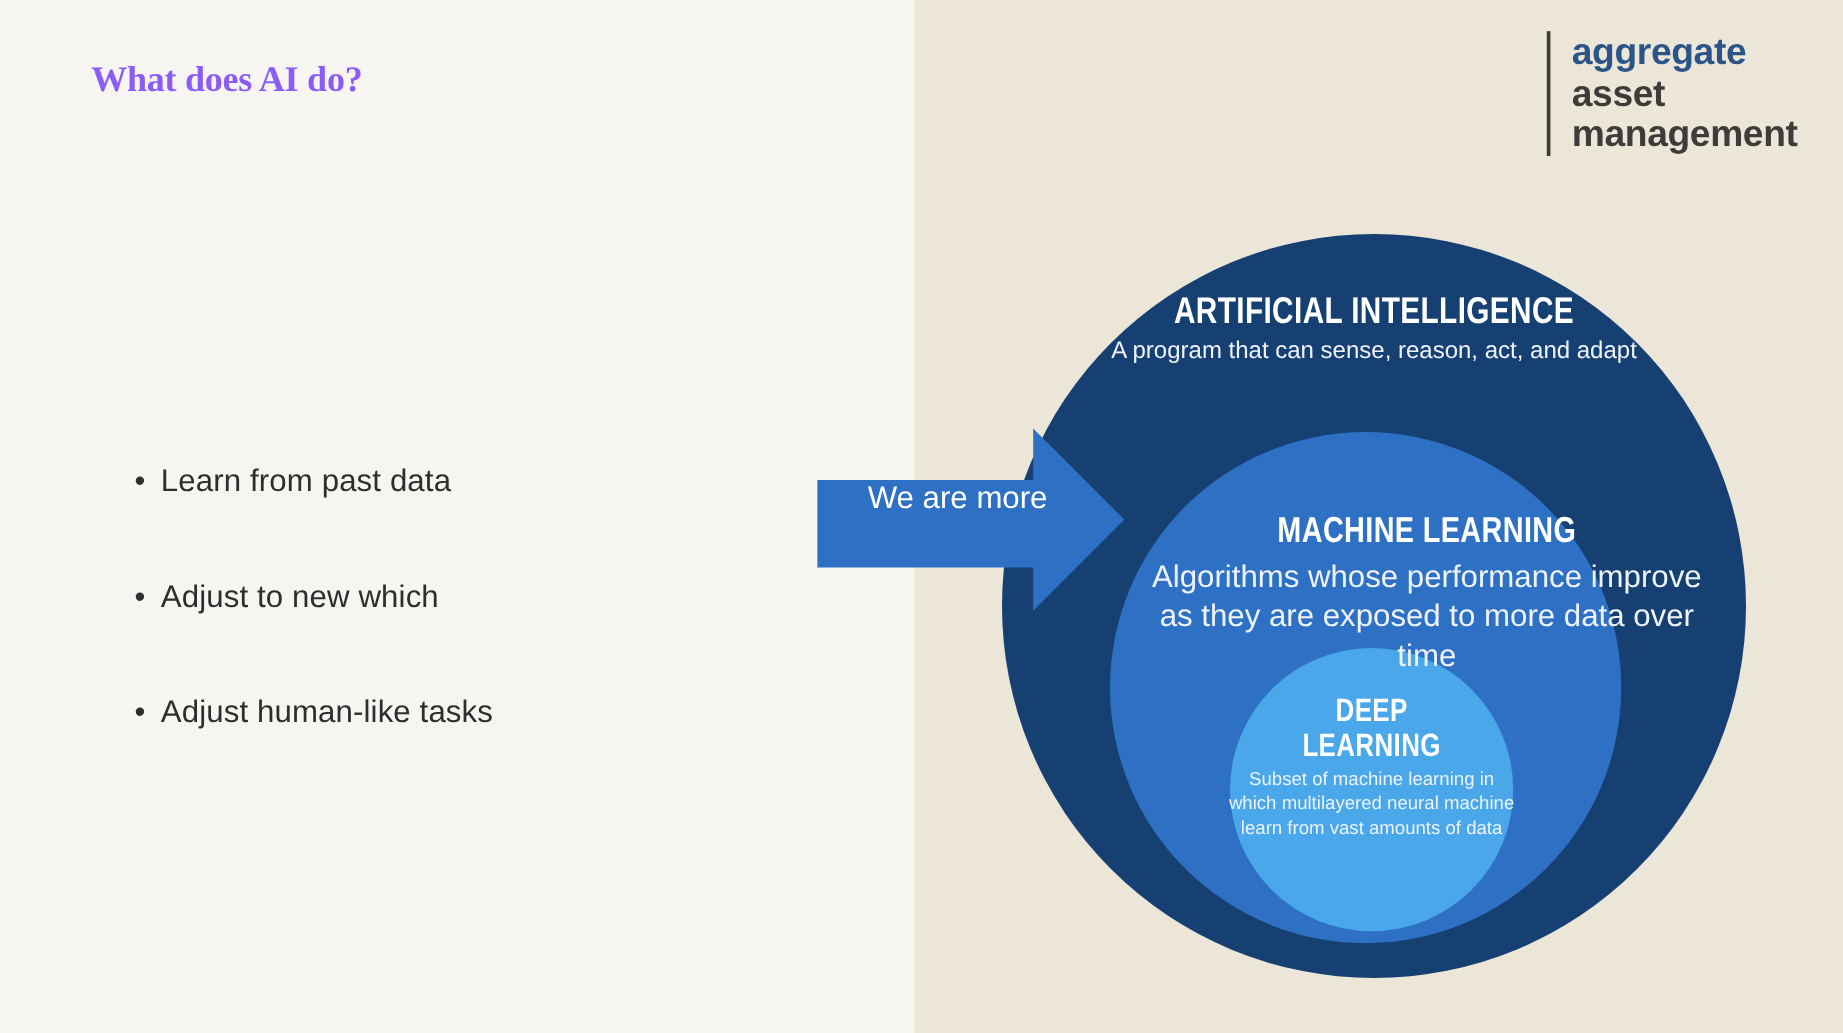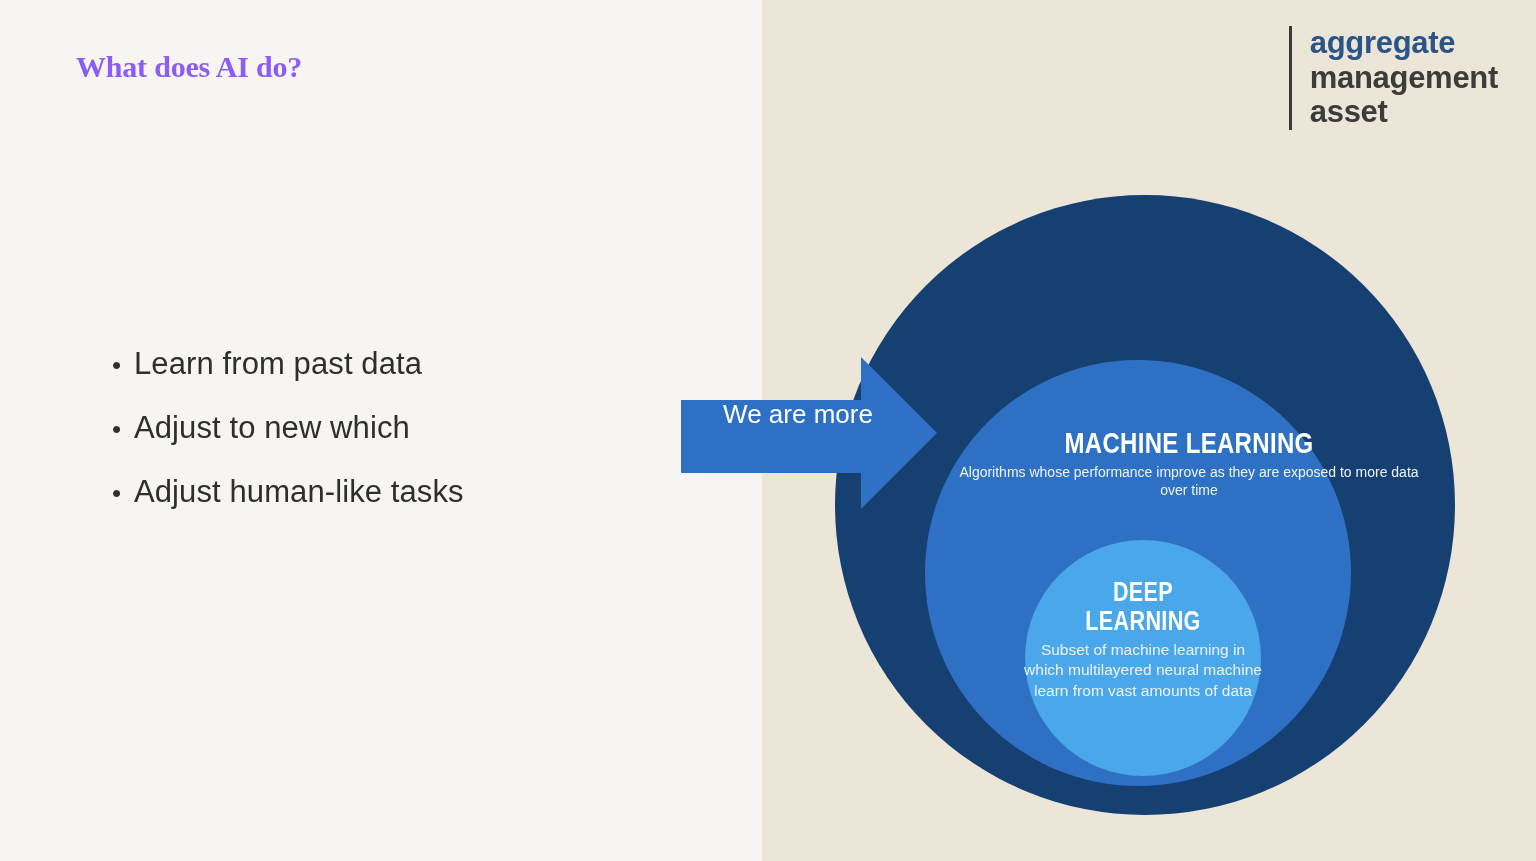--- a/index.html
+++ b/index.html
@@ -61,24 +61,25 @@
     margin-bottom: 25px;
   }
   .bullet-dot {
     width: 22px;
     flex: 0 0 22px;
     font-size: 26px;
     line-height: 1;
     color: #2f2f2f;
   }
   .bullet-text {
-    font-size: 31px;
+    font-size: 26px;
     color: #2e2e2e;
     line-height: 1.25;
     letter-spacing: 0.1px;
+    margin-top: 39px;
   }
 
   
   .logo {
     position: absolute;
     right: 38px;
     top: 14px;
     display: flex;
     align-items: center;
     margin-top: 12px;
@@ -148,21 +149,21 @@
     color: #eef3fa;
     font-weight: normal;
   }
 
   .lbl-ai { left: 895px; top: 243px; width: 500px; }
   .lbl-ai .lbl-head { font-size: 31px; line-height: 1.0; }
   .lbl-ai .lbl-sub  { font-size: 20px; line-height: 1.24; margin-top: 6px; }
 
   .lbl-ml { left: 944px; top: 428px; width: 490px; }
   .lbl-ml .lbl-head { font-size: 30px; line-height: 1.0; }
-  .lbl-ml .lbl-sub  { font-size: 14px; line-height: 1.26; margin-top: 6px; }
+  .lbl-ml .lbl-sub  { font-size: 26px; line-height: 1.26; margin-top: 6px; }
 
   .lbl-dl { left: 1023px; top: 578px; width: 240px; }
   .lbl-dl .lbl-head { font-size: 27px; line-height: 1.06; }
   .lbl-dl .lbl-sub  { font-size: 15.5px; line-height: 1.30; margin-top: 5px; }
 
   
   .arrow-wrap {
     position: absolute;
     left: 681px;
     top: 355px;
@@ -192,22 +193,22 @@
 
   <div class="bg-left"></div>
   <div class="bg-right"></div>
 
   <div class="slide-title">What does AI do?</div>
 
   <div class="logo">
     <div class="logo-rule"></div>
     <div class="logo-words">
       <div class="logo-line logo-l1">aggregate</div>
+      <div class="logo-line logo-l2">asset</div>
       <div class="logo-line logo-l3">management</div>
-      <div class="logo-line logo-l2">asset</div>
     </div>
   </div>
 
   <div class="bullet-list">
     <div class="bullet-row">
       <span class="bullet-dot">•</span>
       <span class="bullet-text">Learn from past data</span>
     </div>
     <div class="bullet-row">
       <span class="bullet-dot">•</span>
@@ -218,20 +219,24 @@
       <span class="bullet-text">Adjust human-like tasks</span>
     </div>
   </div>
 
   <div class="venn">
 
     <div class="circle circle-ai"></div>
     <div class="circle circle-ml"></div>
     <div class="circle circle-dl"></div>
 
+    <div class="lbl lbl-ai">
+      <div class="lbl-head">ARTIFICIAL INTELLIGENCE</div>
+      <div class="lbl-sub">A program that can sense, reason, act, and adapt</div>
+    </div>
 
     <div class="lbl lbl-ml">
       <div class="lbl-head">MACHINE LEARNING</div>
       <div class="lbl-sub">Algorithms whose performance improve as they are exposed to more data over time</div>
     </div>
 
     <div class="lbl lbl-dl">
       <div class="lbl-head">DEEP</div>
       <div class="lbl-head">LEARNING</div>
       <div class="lbl-sub">Subset of machine learning in which multilayered neural machine learn from vast amounts of data</div>

